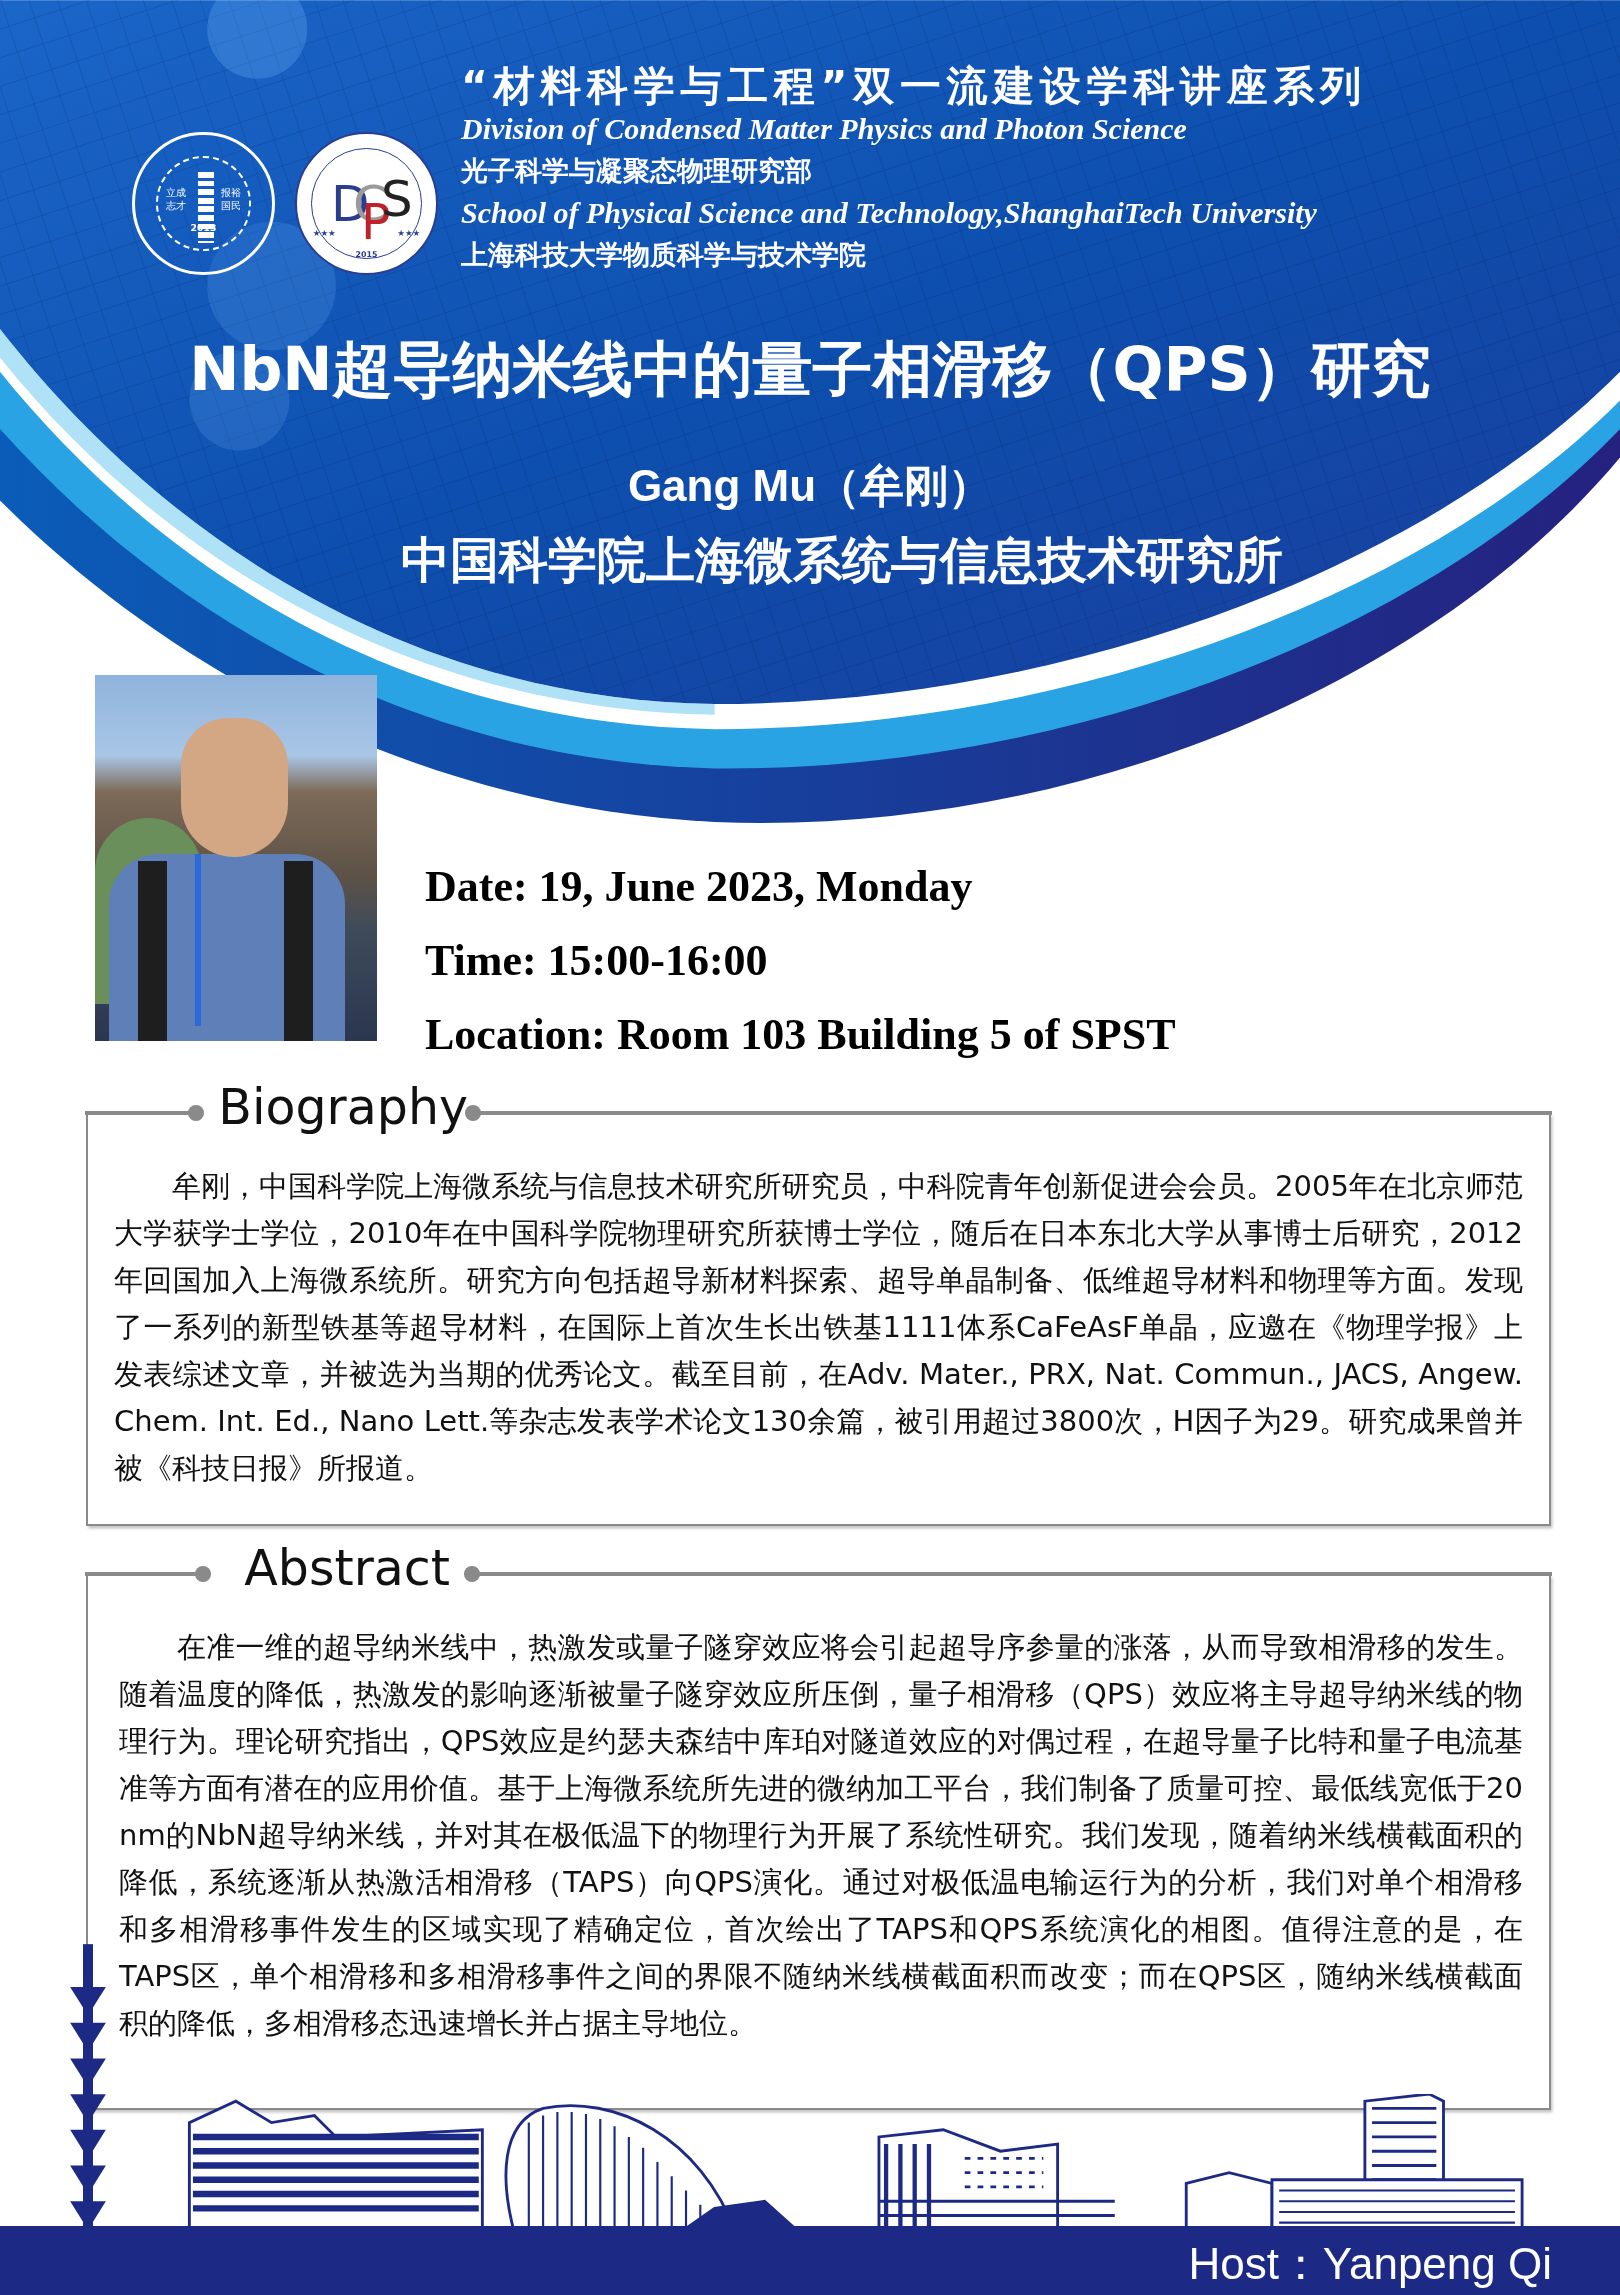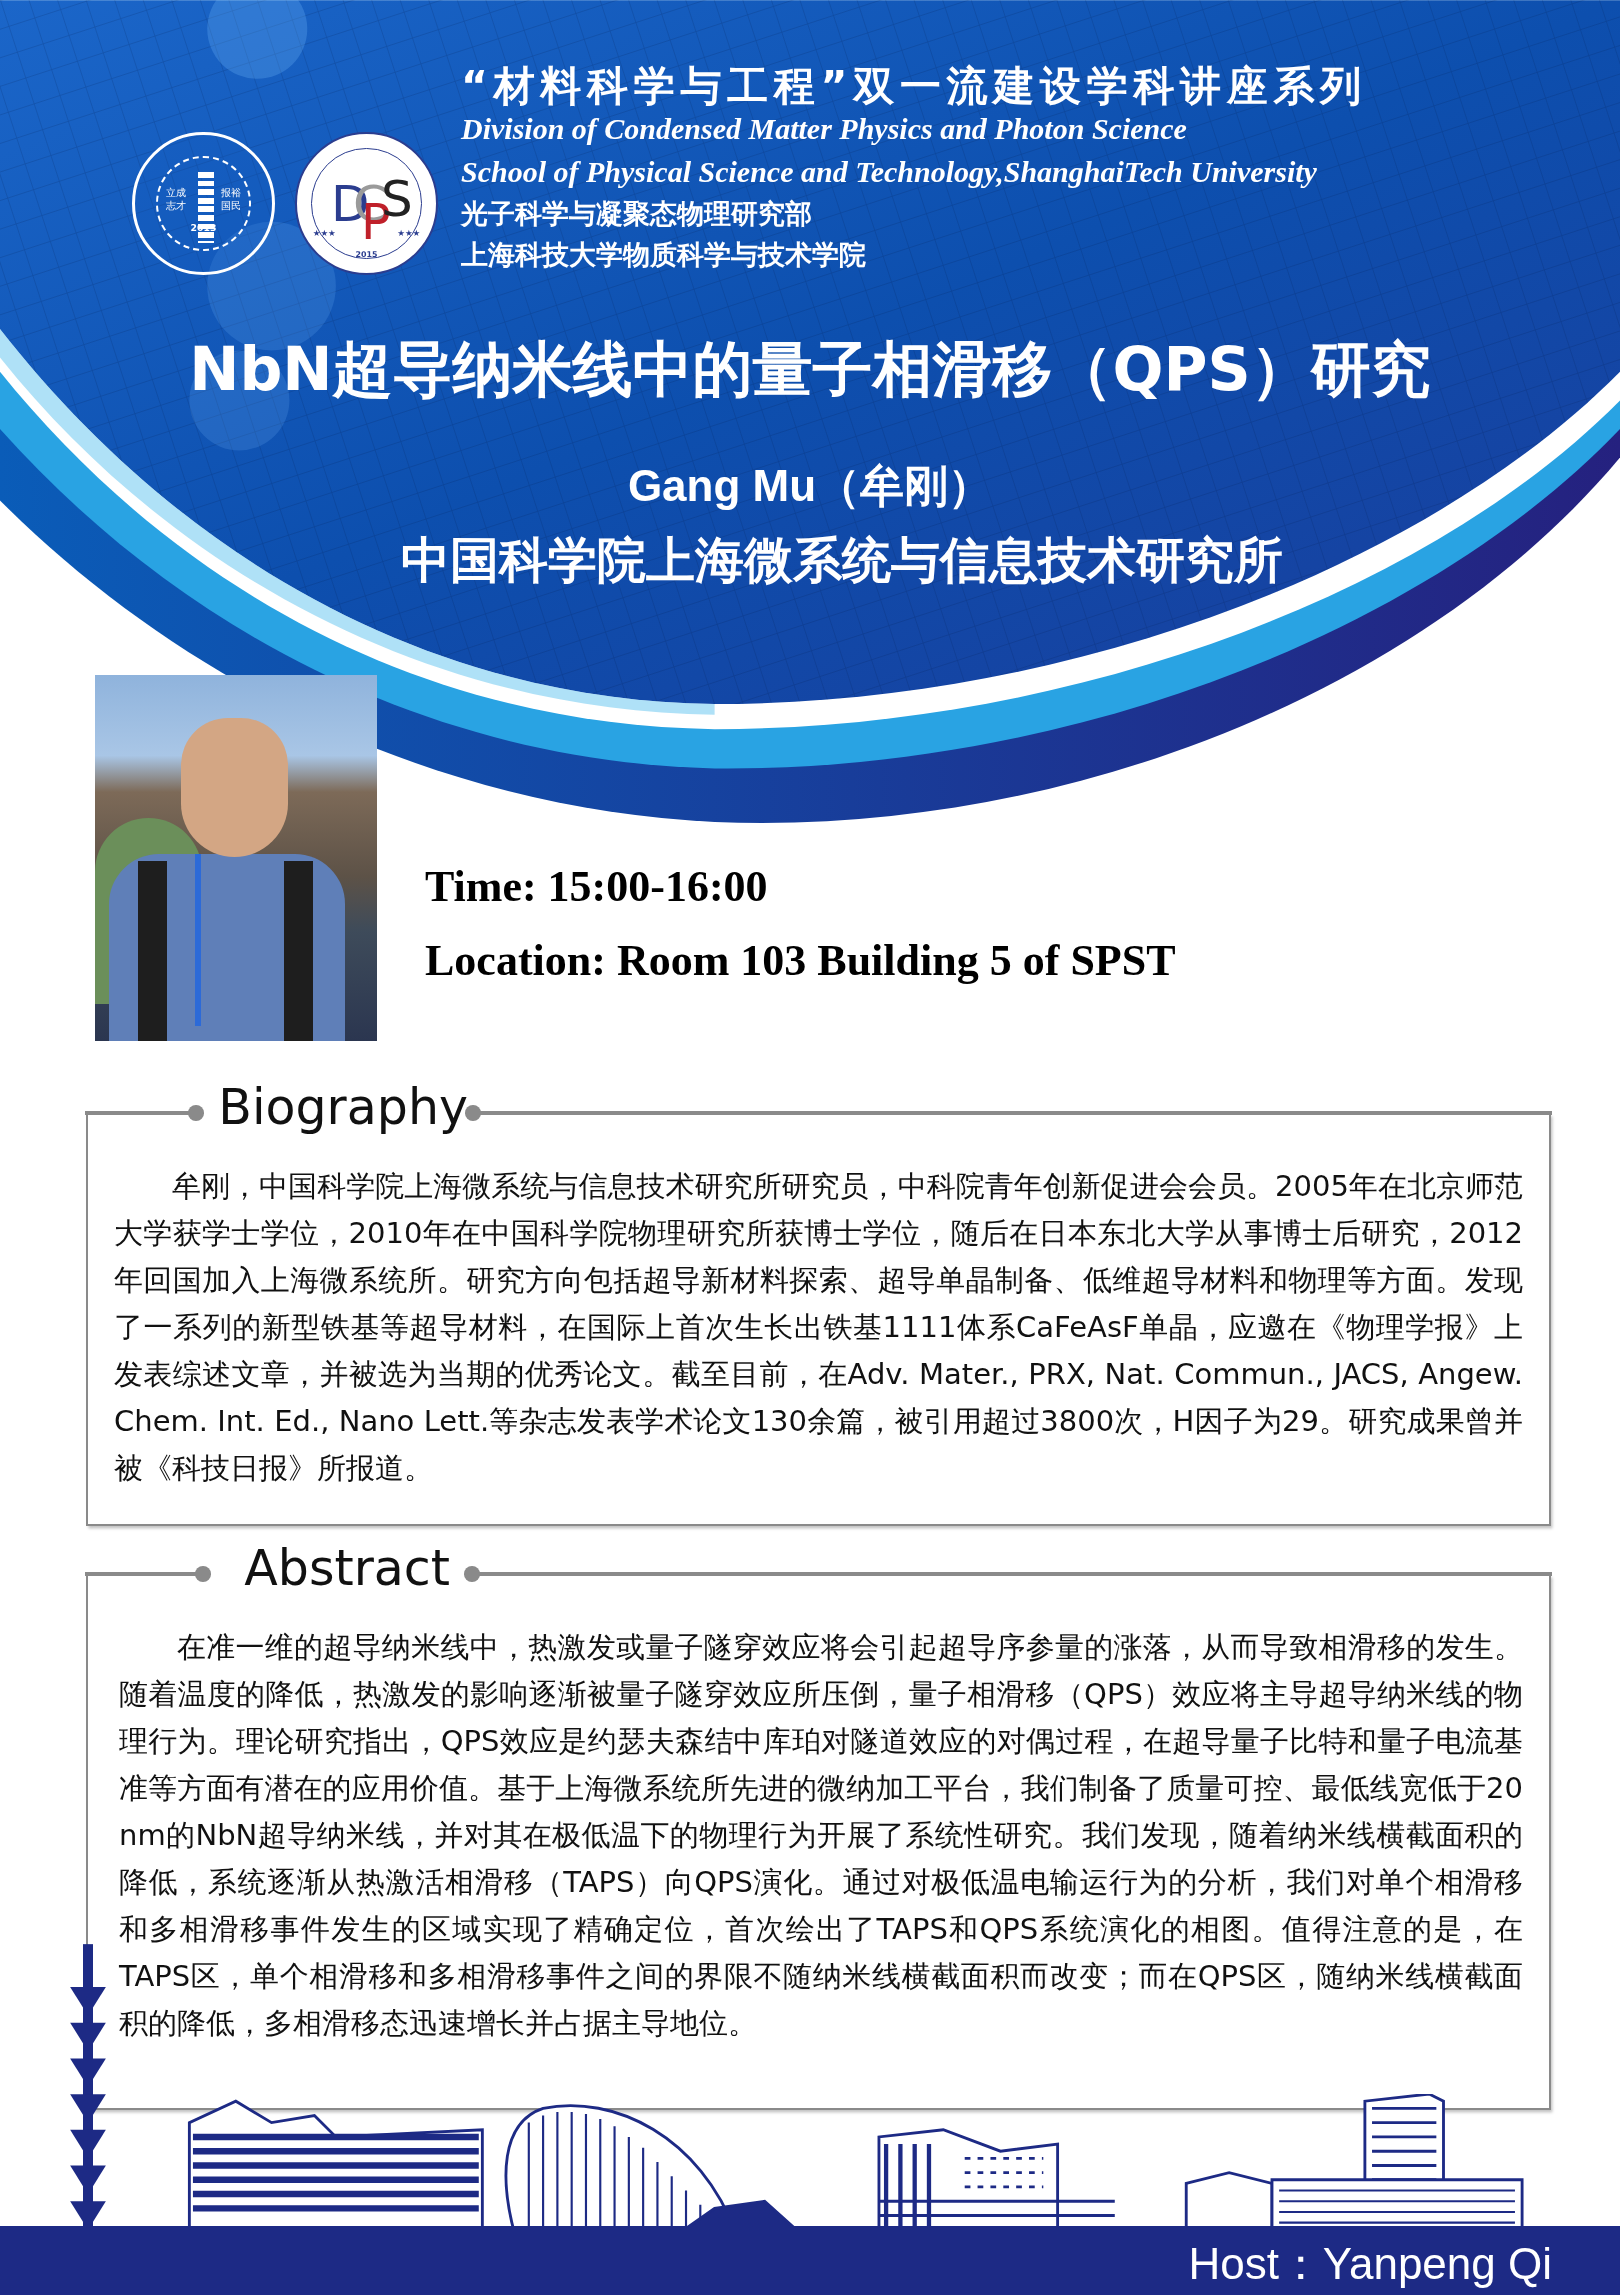--- a/index.html
+++ b/index.html
@@ -124,39 +124,40 @@
         <span>★★★</span>
         <span>★★★</span>
       </div>
     <div class="yr">2015</div>
   </div>
 </div>
 
 <div class="org-lines">
   <div class="org-line org-cn-big">“材料科学与工程”双一流建设学科讲座系列</div>
   <div class="org-line org-en">Division of Condensed Matter Physics and Photon Science</div>
+  <div class="org-line org-cn">光子科学与凝聚态物理研究部</div>
   <div class="org-line org-en">School of Physical Science and Technology,ShanghaiTech University</div>
-  <div class="org-line org-cn">光子科学与凝聚态物理研究部</div>
   <div class="org-line org-cn">上海科技大学物质科学与技术学院</div>
 </div>
 
 <div class="talk-title">NbN超导纳米线中的量子相滑移（QPS）研究</div>
 <div class="speaker-name">Gang Mu（牟刚）</div>
 <div class="speaker-inst">中国科学院上海微系统与信息技术研究所</div>
 
 <div class="photo">
   <div class="arch"></div>
   <div class="shirt"></div>
   <div class="strap l"></div>
   <div class="strap r"></div>
   <div class="lanyard"></div>
   <div class="head"></div>
 </div>
 
 <div class="info">
+  <div class="info-row">Date: 19, June 2023, Monday</div>
   <div class="info-row">Time: 15:00-16:00</div>
   <div class="info-row">Location: Room 103 Building 5 of SPST</div>
 </div>
 
 <div class="section bio">
   <div class="section-topline" style="left:-2.9px; width:107px;"></div>
   <div class="section-dot" style="left:100px;"></div>
   <div class="section-heading" style="left:126px;text-align:center;">Biography</div>
   <div class="section-dot" style="left:377px;"></div>
   <div class="section-topline" style="left:386px; right:-2.9px;"></div>

